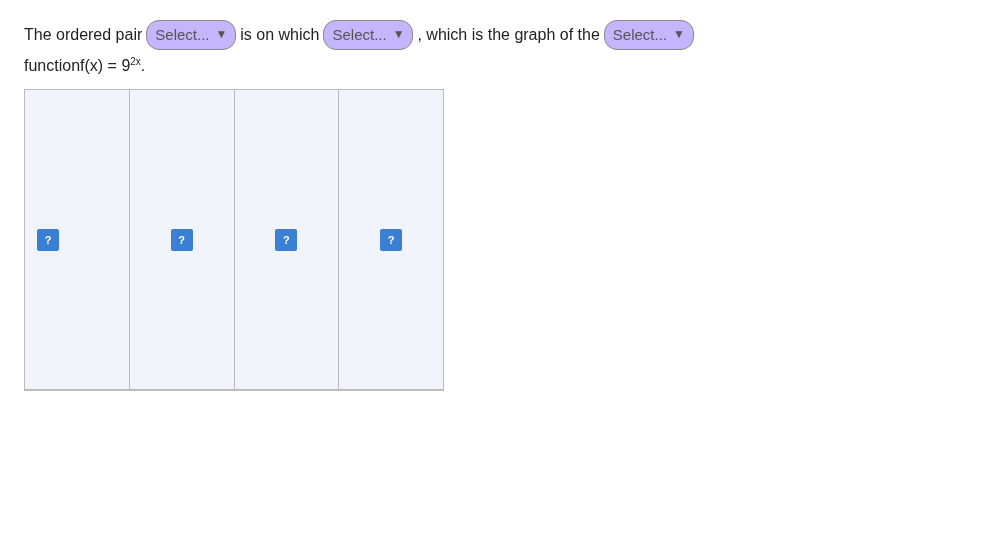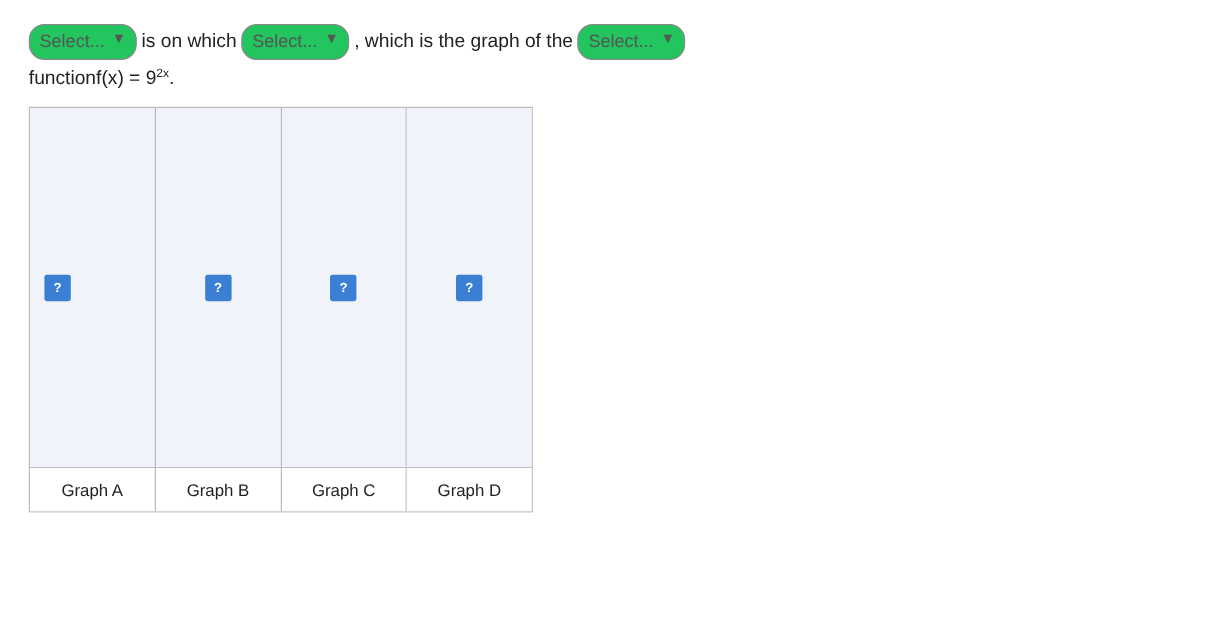--- a/index.html
+++ b/index.html
@@ -22,24 +22,25 @@
       margin-bottom: 6px;
       line-height: 1.6;
     }
 
     .question-row span {
       white-space: nowrap;
     }
 
     .dropdown-select {
       display: inline-flex;
+      align-items: center;
       border: 1px solid #888;
       border-radius: 13px;
       padding: 2px 6px 2px 8px;
-      background: #22c55e;
+      background: #c4b5fd;
       cursor: pointer;
       font-size: 15px;
       color: #555;
       gap: 4px;
       min-width: 90px;
     }
 
     .dropdown-select .chevron {
       font-size: 12px;
       color: #555;
@@ -129,20 +130,21 @@
       border-right: none;
     }
   </style>
 </head>
 <body>
 
 
 
 
 <div class="question-row">
+  <span>The ordered pair</span>
 
   <div class="dropdown-select">
     <span>Select...</span>
     <span class="chevron">▼</span>
   </div>
 
   <span>is on which</span>
 
   <div class="dropdown-select">
     <span>Select...</span>
@@ -174,30 +176,16 @@
     <div class="graph-cell">
       <div class="graph-icon">?</div>
     </div>
     <div class="graph-cell">
       <div class="graph-icon">?</div>
     </div>
     <div class="graph-cell">
       <div class="graph-icon">?</div>
     </div>
   </div>
-  <div class="graph-labels">
-    <div class="graph-label-cell">
-      <span>Graph A</span>
-    </div>
-    <div class="graph-label-cell">
-      <span>Graph B</span>
-    </div>
-    <div class="graph-label-cell">
-      <span>Graph C</span>
-    </div>
-    <div class="graph-label-cell">
-      <span>Graph D</span>
-    </div>
-  </div>
 </div>
 
 
 
 
 </body></html>

